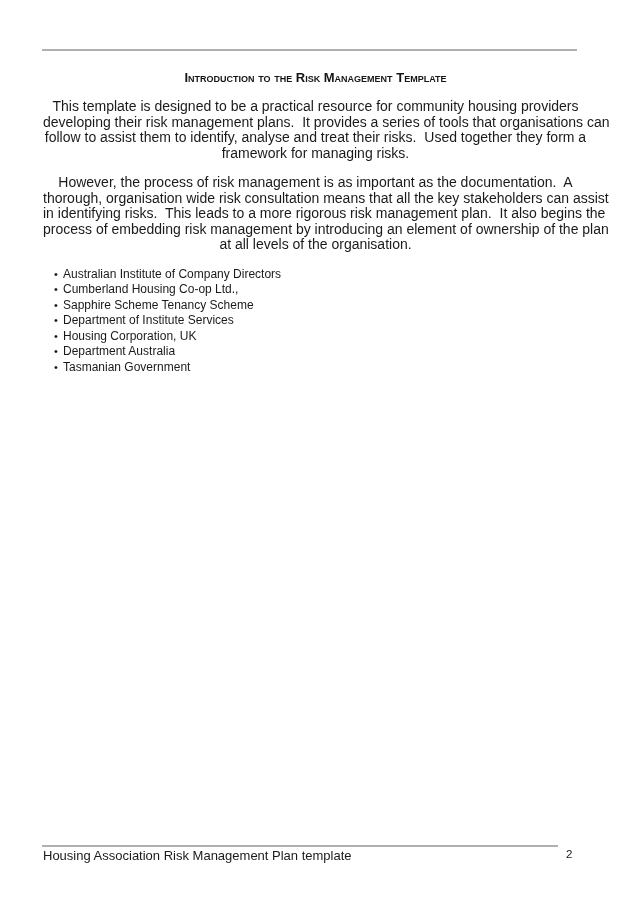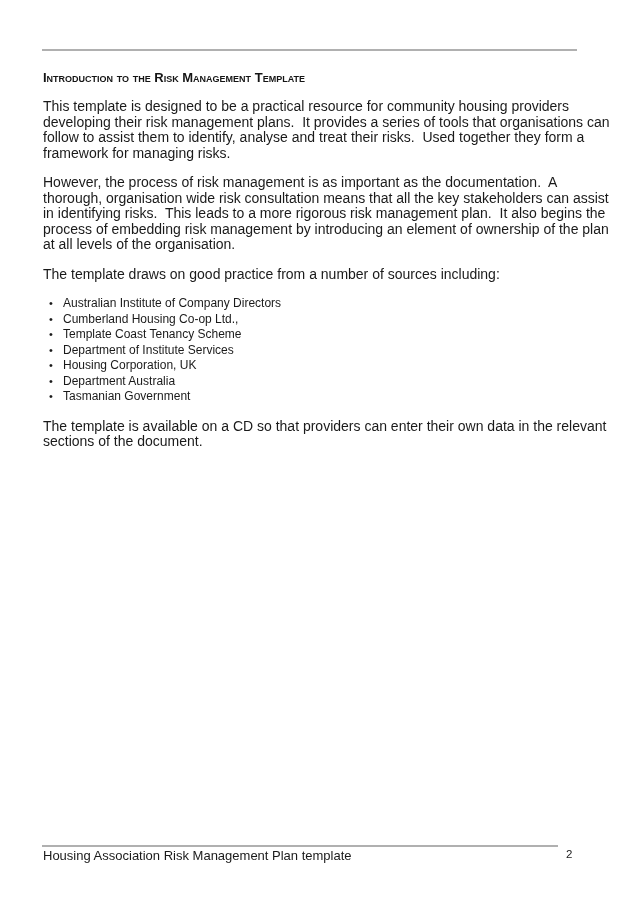--- a/index.html
+++ b/index.html
@@ -1,15 +1,15 @@
 <!DOCTYPE html>
 <html><head>
 <meta charset="utf-8">
 <style>
-  * { margin: 0; padding: 0; box-sizing: border-box; }
+  * { margin: 0; padding: 0; box-sizing: border-box; text-align: center; }
   html, body { background: #ffffff; }
   .page {
     position: relative;
     width: 636px;
     height: 900px;
     background: #ffffff;
     font-family: "Liberation Sans", sans-serif;
     color: #1a1a1a;
     overflow: hidden;
   }
@@ -96,56 +96,53 @@
 developing their risk management plans.  It provides a series of tools that organisations can
 follow to assist them to identify, analyse and treat their risks.  Used together they form a
 framework for managing risks.</p>
 
     <p class="para">However, the process of risk management is as important as the documentation.  A
 thorough, organisation wide risk consultation means that all the key stakeholders can assist
 in identifying risks.  This leads to a more rigorous risk management plan.  It also begins the
 process of embedding risk management by introducing an element of ownership of the plan
 at all levels of the organisation.</p>
 
-    <p class="para">The template draws on good practice from a number of sources including:</p>
 
     <ul class="bullets">
       <li>
         <span class="dot">•</span>
         <span>Australian Institute of Company Directors</span>
       </li>
       <li>
         <span class="dot">•</span>
         <span>Cumberland Housing Co-op Ltd.,</span>
       </li>
       <li>
         <span class="dot">•</span>
-        <span>Template Coast Tenancy Scheme</span>
+        <span>Sapphire Scheme Tenancy Scheme</span>
       </li>
       <li>
         <span class="dot">•</span>
         <span>Department of Institute Services</span>
       </li>
       <li>
         <span class="dot">•</span>
         <span>Housing Corporation, UK</span>
       </li>
       <li>
         <span class="dot">•</span>
         <span>Department Australia</span>
       </li>
       <li>
         <span class="dot">•</span>
         <span>Tasmanian Government</span>
       </li>
     </ul>
 
 
-    <p class="para">The template is available on a CD so that providers can enter their own data in the relevant
-sections of the document.</p>
 
   </div>
 
   <div class="footer-rule"></div>
 
   <span class="footer-text">Housing Association Risk Management Plan template</span>
 
   <span class="page-number">2</span>
 
 </div>

